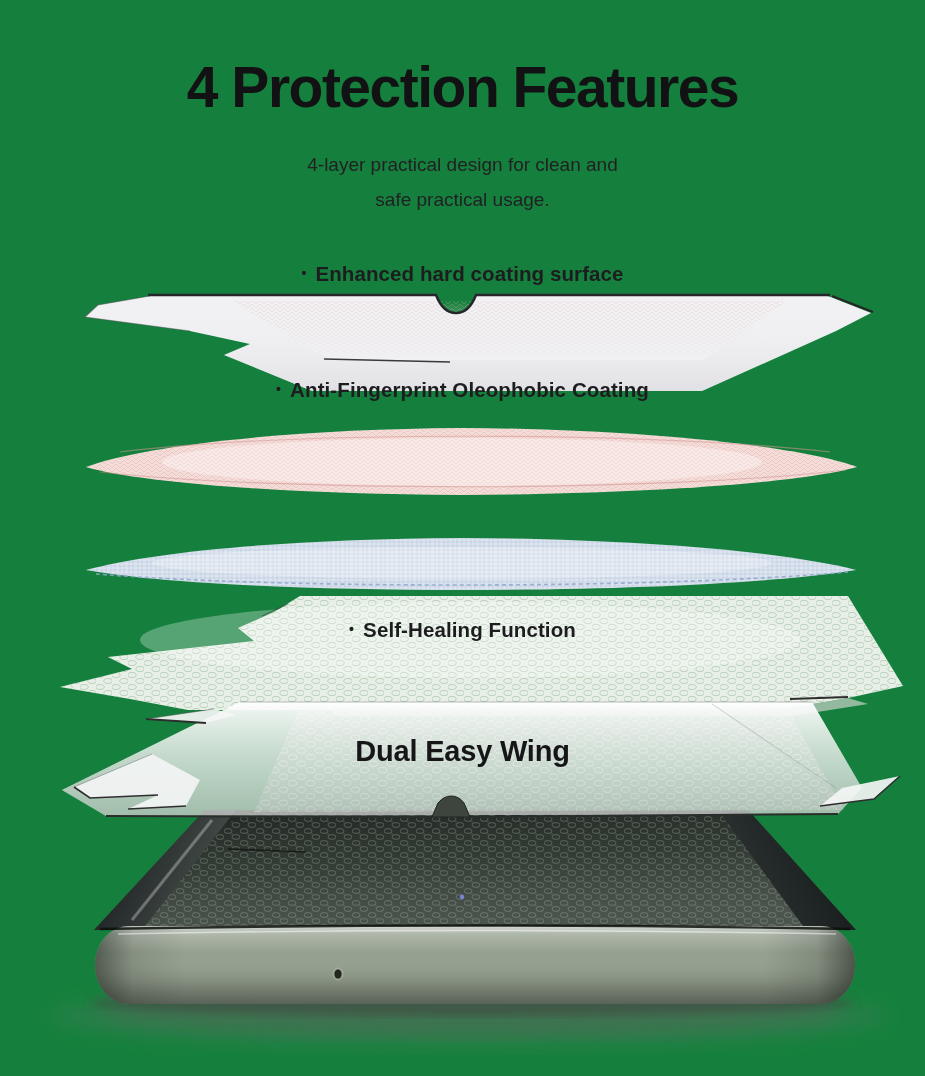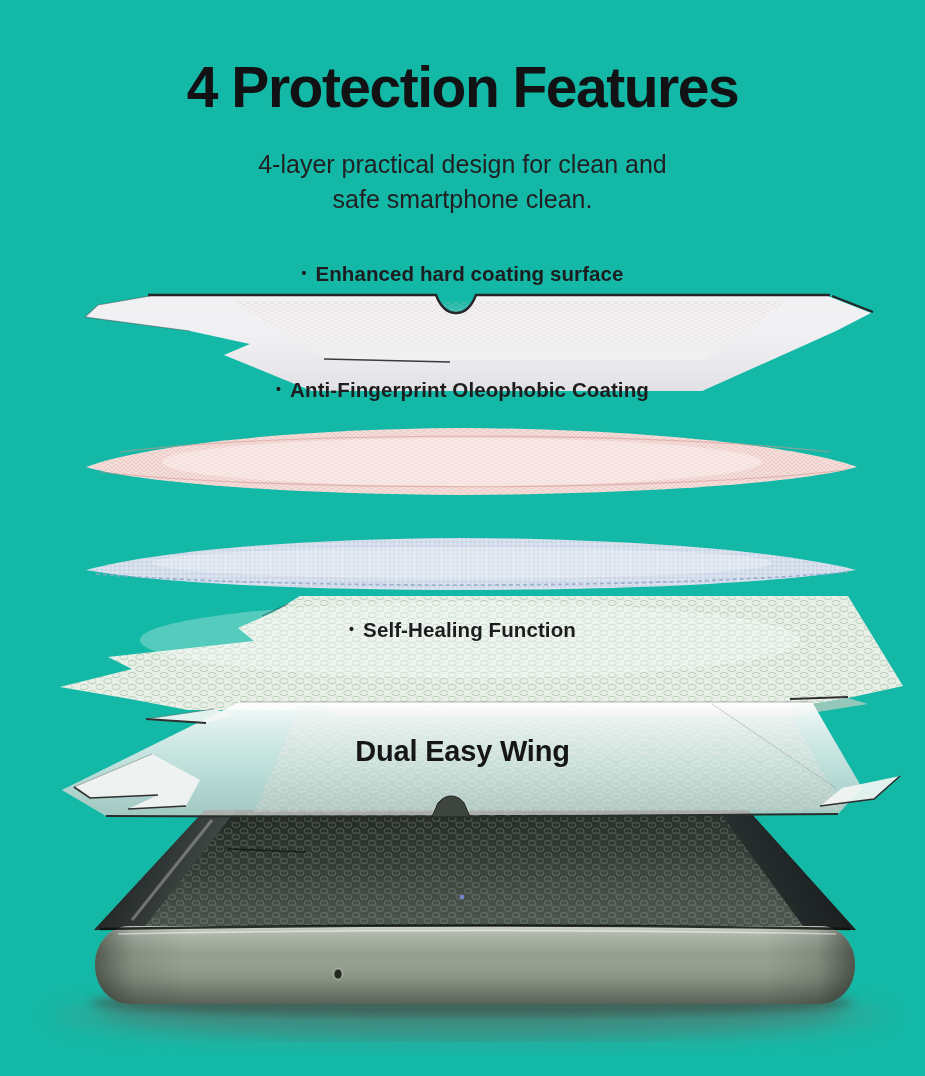--- a/index.html
+++ b/index.html
@@ -1,28 +1,28 @@
 <!DOCTYPE html>
 <html><head>
 <meta charset="utf-8">
 <style>
   html,body{margin:0;padding:0;background:#ffffff;}
   #stage{
     position:relative;width:925px;height:1076px;margin:0 auto;
-    background:#14b8a6;overflow:hidden;
+    background:#15803d;overflow:hidden;
     font-family:"Liberation Sans", sans-serif;
   }
   #stage svg{position:absolute;left:0;top:0;}
   .title{
     position:absolute;left:0;right:0;top:54px;text-align:center;
     font-size:57px;font-weight:800;letter-spacing:-1.5px;color:#121214;
   }
   .subtitle{
     position:absolute;left:0;right:0;top:147px;text-align:center;
-    font-size:25px;font-weight:500;color:#212123;line-height:35px;
+    font-size:19px;font-weight:500;color:#212123;line-height:35px;
   }
   .feat{
     position:absolute;left:0;right:0;text-align:center;
     font-size:20.5px;font-weight:700;color:#1d1d1f;letter-spacing:0.1px;
   }
   .bullet{font-size:14px;vertical-align:3px;margin-right:9px;font-weight:700;}
   .f1{top:262px}
   .f2{top:378px}
   .f3{top:502px}
   .f4{top:618px}
@@ -193,21 +193,21 @@
       <path d="M118,934 Q475,927 836,934" stroke="rgba(255,255,255,0.5)" stroke-width="1.4" fill="none"></path>
       <ellipse cx="338" cy="974" rx="3.6" ry="4.6" fill="#23271f"></ellipse>
       <ellipse cx="338" cy="974" rx="5" ry="6" fill="none" stroke="rgba(255,255,255,0.22)" stroke-width="1"></ellipse>
     </g>
   </svg>
 
   <div class="title">4 Protection Features</div>
 
   <div class="subtitle">
     <div>4-layer practical design for clean and</div>
-    <div>safe smartphone clean.</div>
+    <div>safe practical usage.</div>
   </div>
 
   <div class="feat f2">
     <span class="bullet">•</span><span>Anti-Fingerprint Oleophobic Coating</span>
   </div>
 
   <div class="feat f1">
     <span class="bullet">•</span><span>Enhanced hard coating surface</span>
   </div>
 

